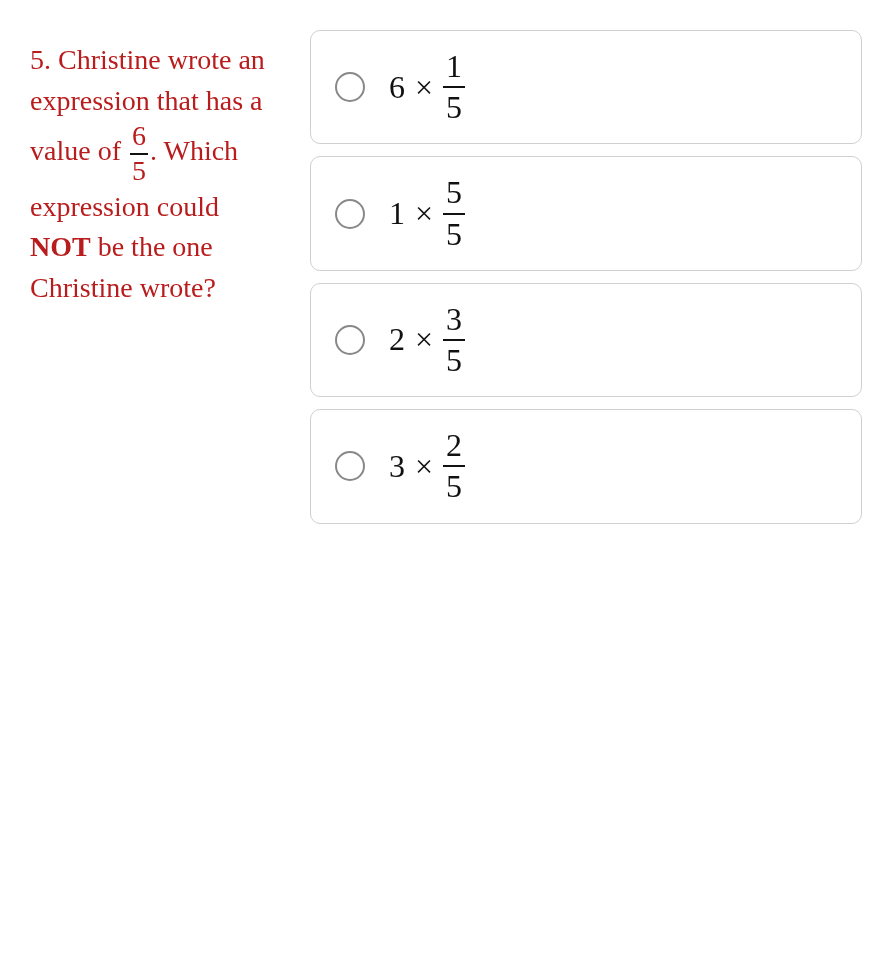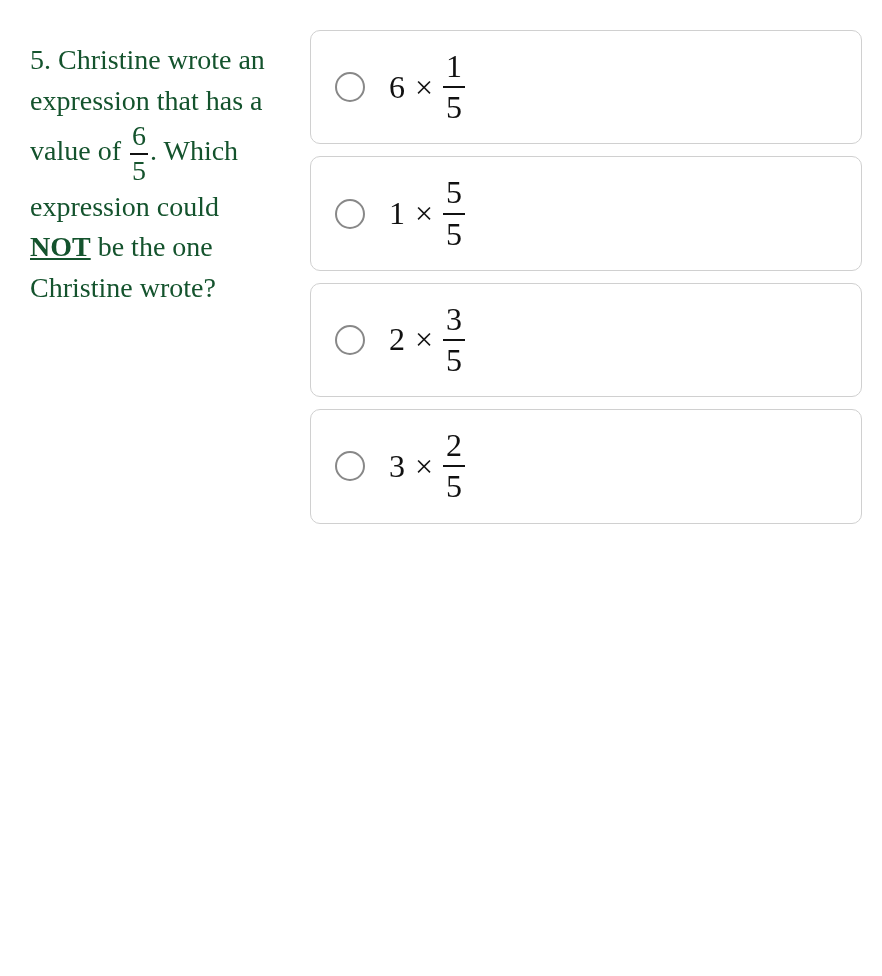--- a/index.html
+++ b/index.html
@@ -17,21 +17,21 @@
       flex-direction: row;
       align-items: flex-start;
       padding: 20px 0 20px 0;
     }
 
     .question-text {
       width: 300px;
       padding: 20px 20px 20px 30px;
       font-size: 28px;
       line-height: 1.45;
-      color: #14532d;
+      color: #b91c1c;
       flex-shrink: 0;
     }
 
     .question-number {
       display: inline;
     }
 
     .fraction-inline {
       display: inline-flex;
       flex-direction: column;
@@ -48,21 +48,20 @@
       line-height: 1.1;
     }
 
     .fraction-inline .denominator {
       padding: 1px 2px 0 2px;
       line-height: 1.1;
     }
 
     .bold {
       font-weight: bold;
-      text-decoration: underline;
     }
 
     .answers-column {
       flex: 1;
       display: flex;
       flex-direction: column;
       gap: 12px;
       padding: 10px 20px 10px 10px;
     }
 

